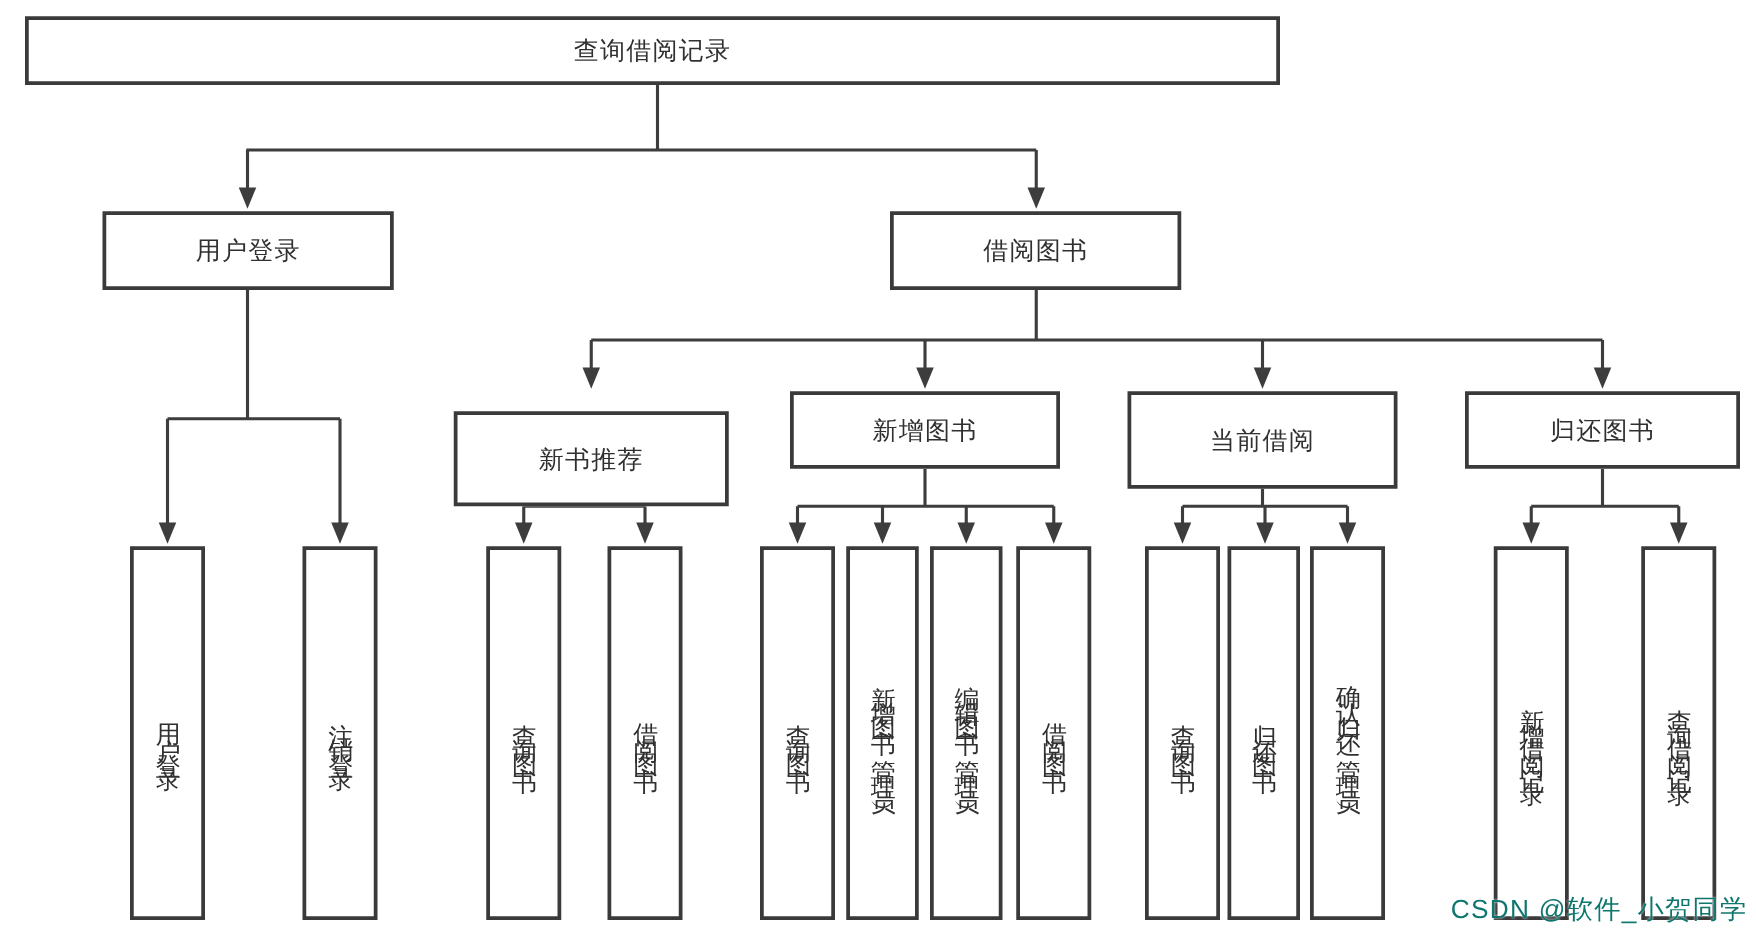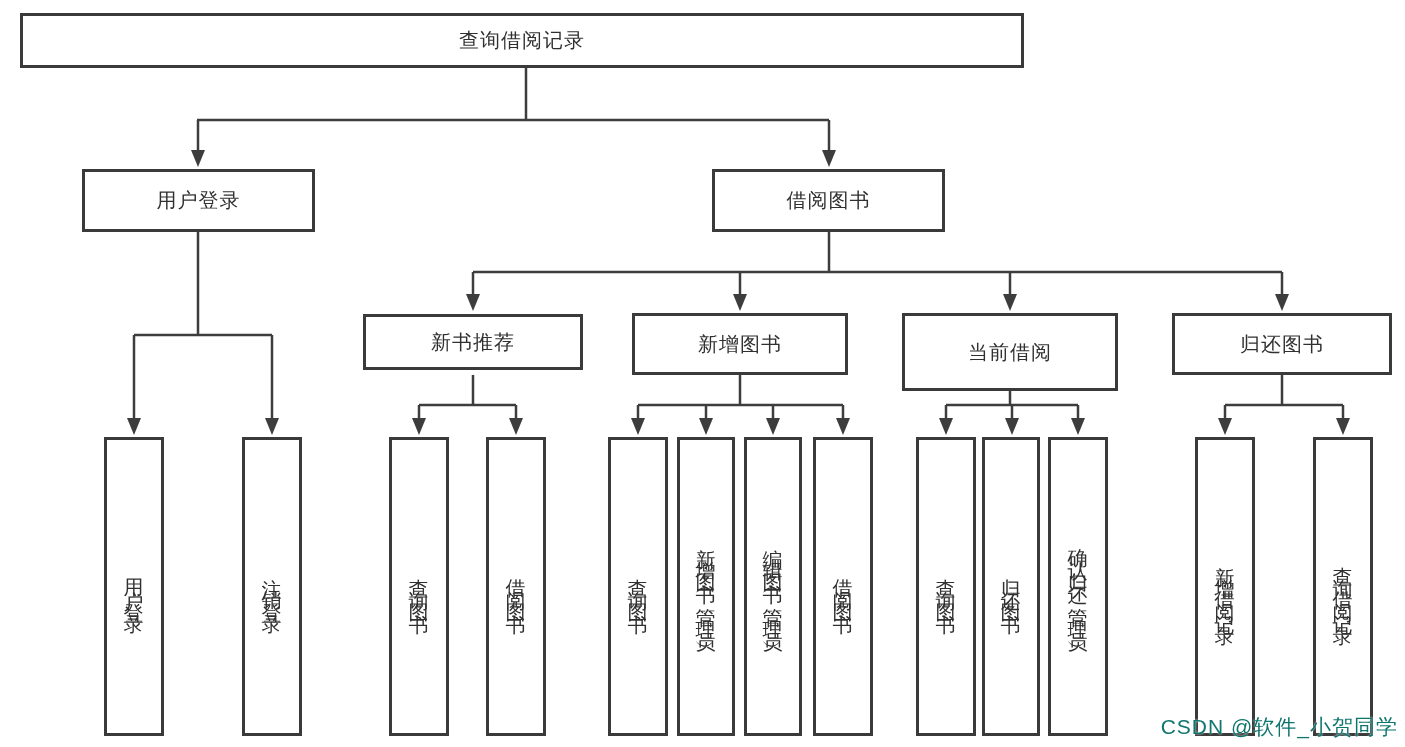--- a/index.html
+++ b/index.html
@@ -97,21 +97,21 @@
     <span>查询借阅记录</span>
   </div>
 
   <div class="box h" style="left:82px;top:169px;width:233px;height:63px">
     <span>用户登录</span>
   </div>
   <div class="box h" style="left:712px;top:169px;width:233px;height:63px">
     <span>借阅图书</span>
   </div>
 
-  <div class="box h" style="left:363px;top:314px;width:220px;height:56px">
+  <div class="box h" style="left:363px;top:329px;width:220px;height:76px">
     <span>新书推荐</span>
   </div>
   <div class="box h" style="left:632px;top:313px;width:216px;height:62px">
     <span>新增图书</span>
   </div>
   <div class="box h" style="left:902px;top:313px;width:216px;height:78px">
     <span>当前借阅</span>
   </div>
   <div class="box h" style="left:1172px;top:313px;width:220px;height:62px">
     <span>归还图书</span>

